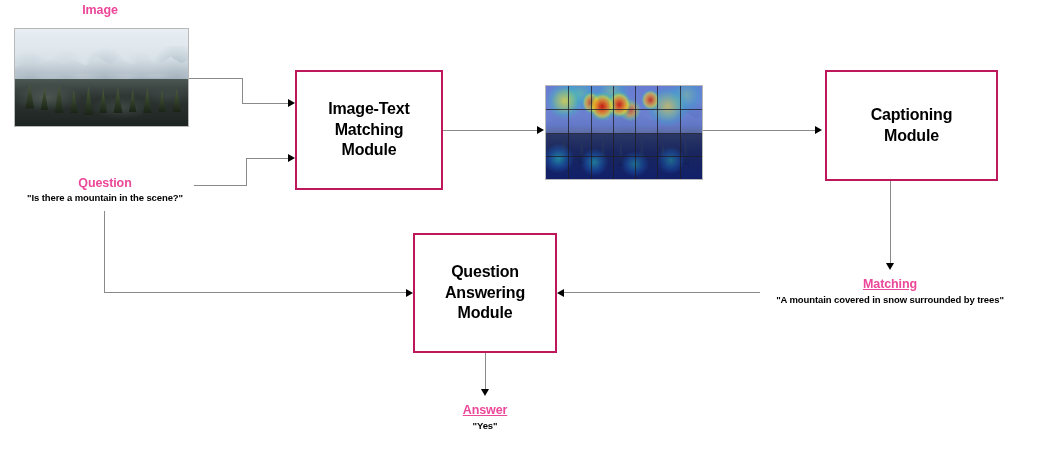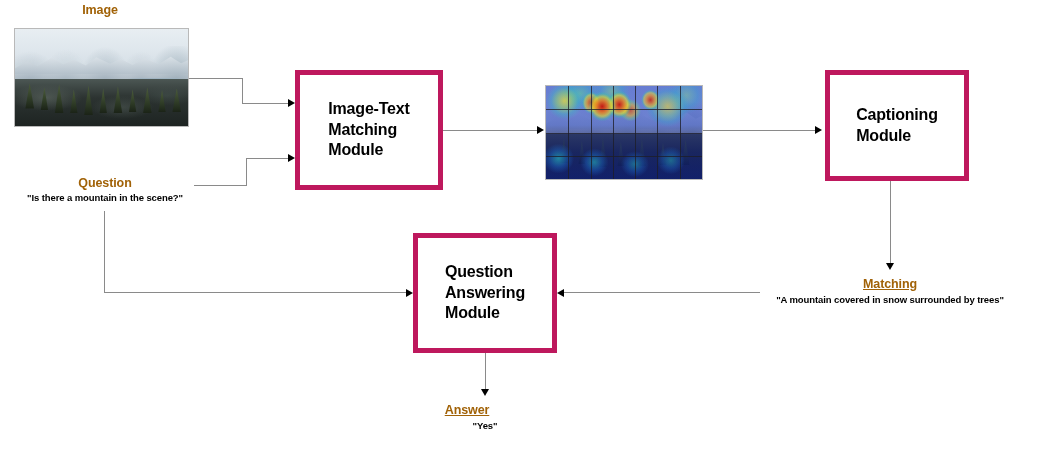--- a/index.html
+++ b/index.html
@@ -15,43 +15,43 @@
     position: relative;
     width: 1037px;
     height: 474px;
     background: #ffffff;
     overflow: hidden;
   }
 
   
   .module-box {
     position: absolute;
-    border: 5px solid #be185d;
+    border: 2px solid #be185d;
     background: #ffffff;
     box-sizing: border-box;
     display: flex;
     align-items: center;
     justify-content: center;
-    text-align: left;
+    text-align: center;
   }
   .module-box .module-label {
     font-size: 16px;
     font-weight: bold;
     color: #000000;
     line-height: 1.30;
     letter-spacing: -0.2px;
     white-space: pre-line;
   }
 
   
   .lbl-title {
     position: absolute;
     font-size: 12.5px;
     font-weight: bold;
-    color: #a16207;
+    color: #ec4899;
     text-align: center;
     white-space: nowrap;
     letter-spacing: -0.1px;
   }
   .lbl-title.underlined { text-decoration: underline; }
   .lbl-sub {
     position: absolute;
     font-size: 9.5px;
     font-weight: bold;
     color: #000000;
@@ -247,21 +247,21 @@
         <div class="gl h" style="top:25%;"></div>
         <div class="gl h" style="top:50%;"></div>
         <div class="gl h" style="top:75%;"></div>
       </div>
     </div>
   </div>
 
   <div class="ln ln-h" style="left:703px; top:130px; width:112px;"></div>
   <div class="arrow-head arrow-right" style="left:815px; top:126px;"></div>
 
-  <div class="module-box" style="left:825px; top:70px; width:144px; height:111px;">
+  <div class="module-box" style="left:825px; top:70px; width:173px; height:111px;">
     <div class="module-label">Captioning
 Module</div>
   </div>
 
   <div class="ln ln-v" style="left:890px; top:181px; height:82px;"></div>
   <div class="arrow-head arrow-down" style="left:886px; top:263px;"></div>
 
   <div class="lbl-title underlined" style="left:830px; top:277px; width:120px;">Matching</div>
   <div class="lbl-sub" style="left:760px; top:294px; width:260px;">"A mountain covered in snow surrounded by trees"</div>
 
@@ -270,16 +270,16 @@
 
   <div class="module-box" style="left:413px; top:233px; width:144px; height:120px;">
     <div class="module-label">Question
 Answering
 Module</div>
   </div>
 
   <div class="ln ln-v" style="left:485px; top:353px; height:36px;"></div>
   <div class="arrow-head arrow-down" style="left:481px; top:389px;"></div>
 
-  <div class="lbl-title underlined" style="left:407px; top:403px; width:120px;">Answer</div>
+  <div class="lbl-title underlined" style="left:425px; top:403px; width:120px;">Answer</div>
   <div class="lbl-sub" style="left:425px; top:420px; width:120px;">"Yes"</div>
 
 </div>
 
 </body></html>

